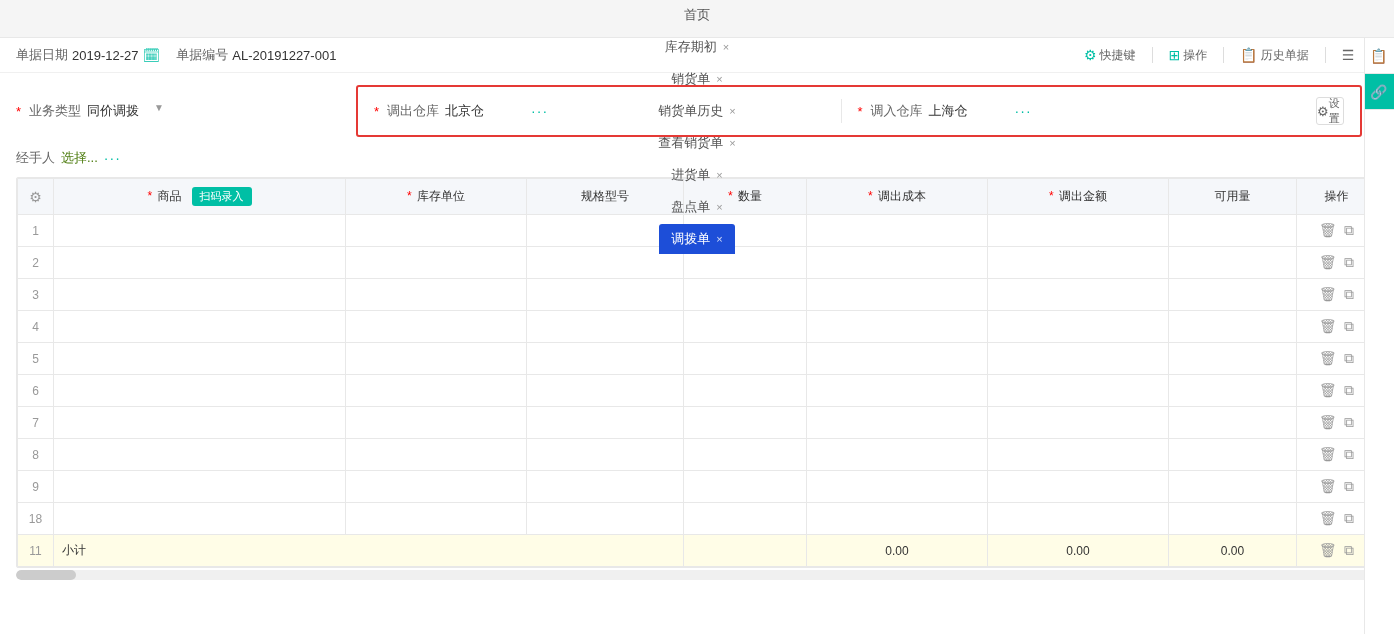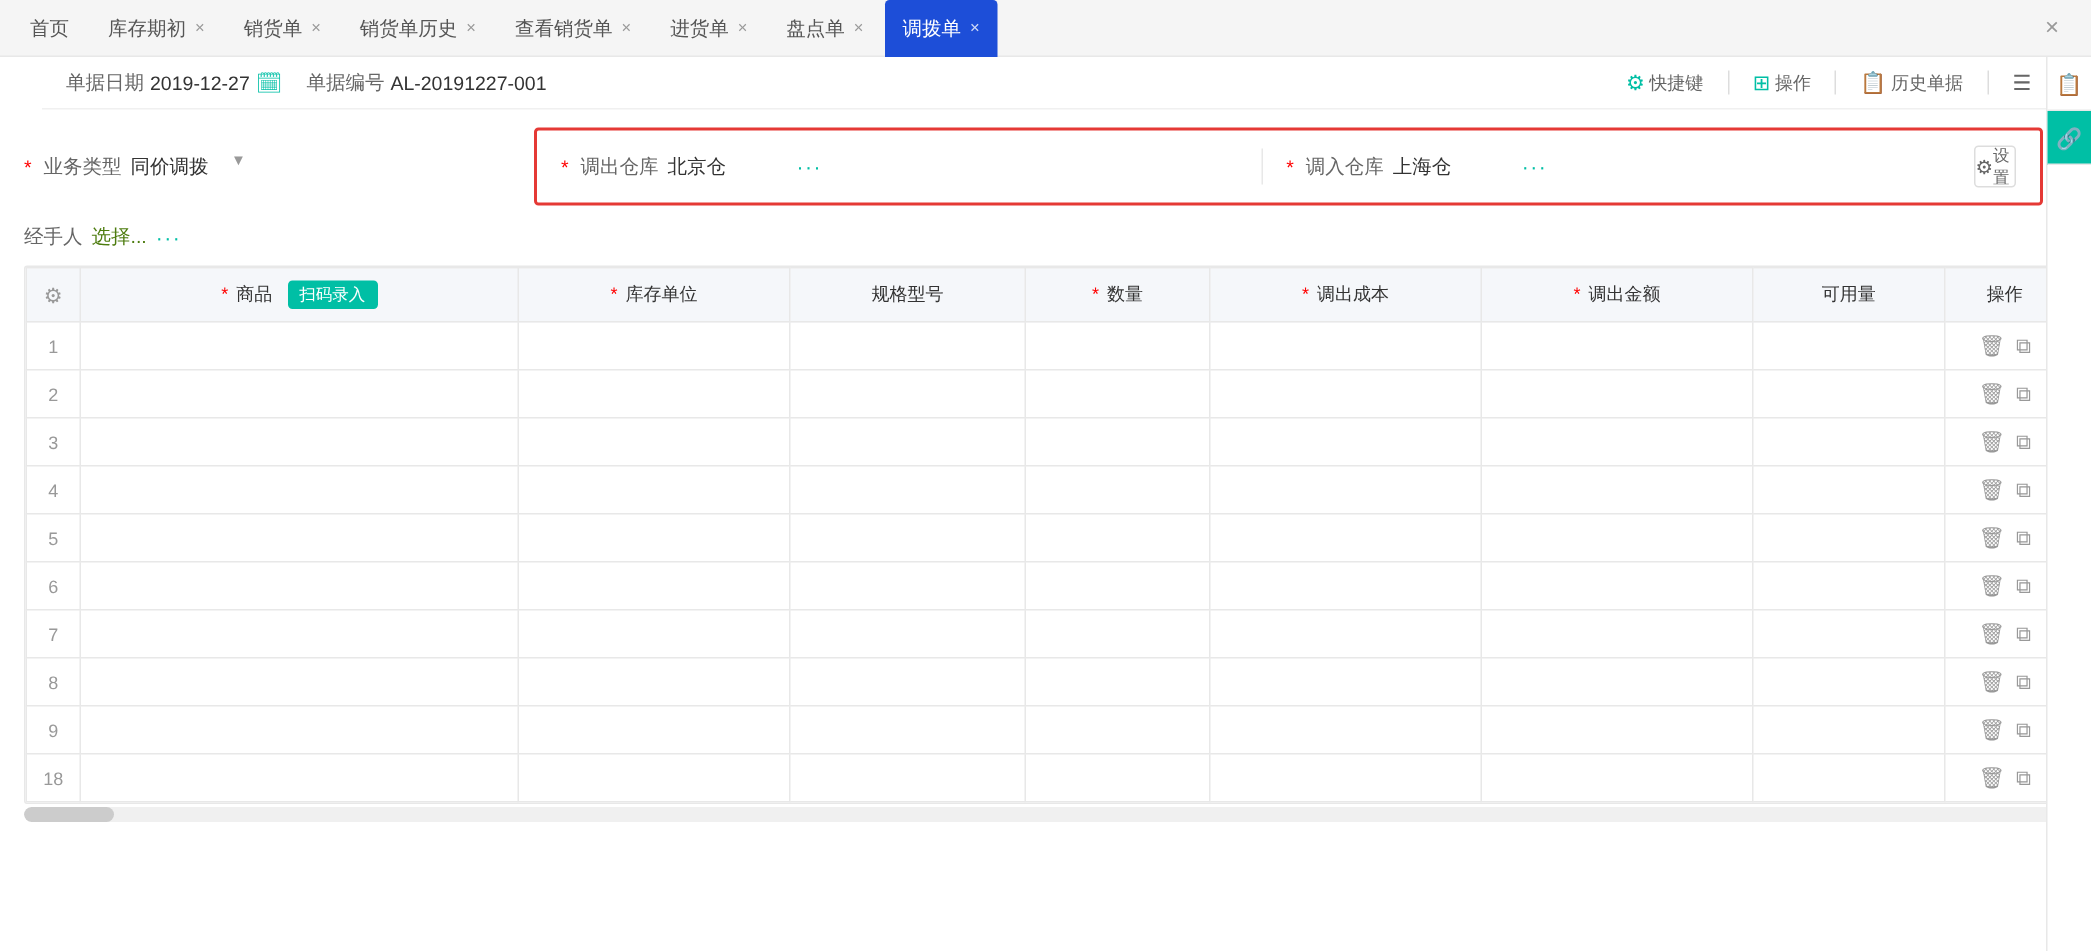--- a/index.html
+++ b/index.html
@@ -6,20 +6,21 @@
     body { font-family: "Microsoft YaHei", "PingFang SC", sans-serif; font-size: 13px; color: #333; background: #fff; overflow: hidden; }
 
     
     .tab-bar {
       display: flex; align-items: center;
       border-bottom: 1px solid #e8e8e8;
       background: #f5f5f5;
       height: 38px;
       padding: 0 8px;
       gap: 2px;
+      flex-direction: column;
     }
     .tab-item {
       display: flex; align-items: center; gap: 4px;
       padding: 6px 12px;
       cursor: pointer;
       border-radius: 3px 3px 0 0;
       font-size: 13px;
       color: #555;
       background: transparent;
       height: 38px;
@@ -42,21 +43,20 @@
       display: flex; align-items: center; justify-content: center;
       cursor: pointer; color: #999; font-size: 16px;
     }
 
     
     .toolbar {
       display: flex; align-items: center;
       padding: 8px 16px;
       gap: 16px;
       border-bottom: 1px solid #f0f0f0;
-      margin-left: 28px;
     }
     .toolbar-item { display: flex; align-items: center; gap: 4px; font-size: 13px; color: #555; }
     .toolbar-label { color: #666; }
     .toolbar-value { color: #333; }
     .toolbar-icon { color: #00bfa5; font-size: 14px; }
     .toolbar-right { margin-left: auto; display: flex; align-items: center; gap: 12px; }
     .toolbar-btn {
       display: flex; align-items: center; gap: 3px;
       font-size: 12px; color: #666; cursor: pointer;
     }
@@ -486,20 +486,32 @@
       <td></td>
       <td></td>
       <td></td>
       <td></td>
       <td></td>
       <td class="col-op">
         <span class="op-icon">🗑</span>
         <span class="op-icon">⧉</span>
       </td>
     </tr>
+        <tr class="subtotal-row">
+      <td class="row-num">11</td>
+      <td colspan="3" class="subtotal-label">小计</td>
+      <td></td>
+      <td>0.00</td>
+      <td>0.00</td>
+      <td>0.00</td>
+      <td>
+        <span class="op-icon">🗑</span>
+        <span class="op-icon">⧉</span>
+      </td>
+    </tr>
       </tbody>
   </table>
 </div>
 
 <div class="bottom-scroll" style="margin-top:2px">
   <div class="bottom-scroll-thumb"></div>
 </div>
 
 <div class="right-sidebar">
   <div class="sidebar-icon">📋</div>

